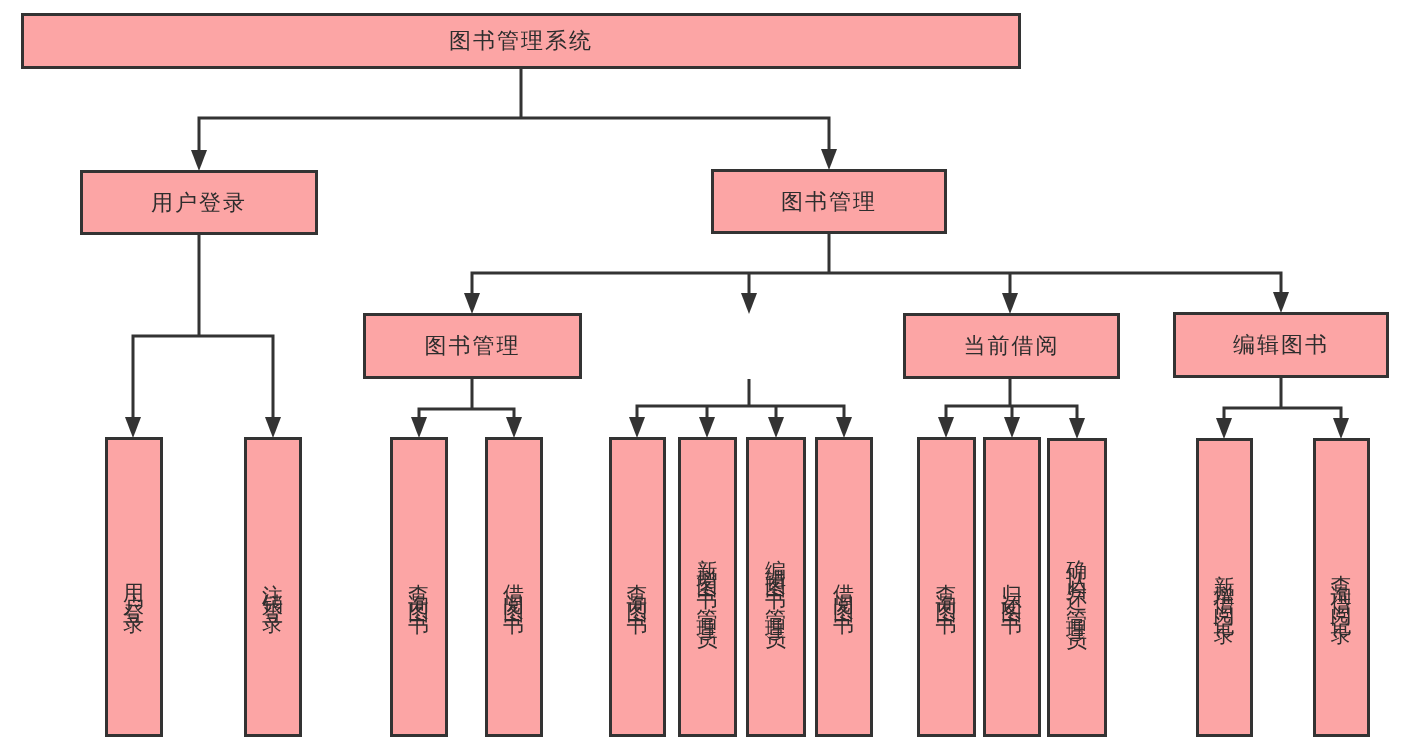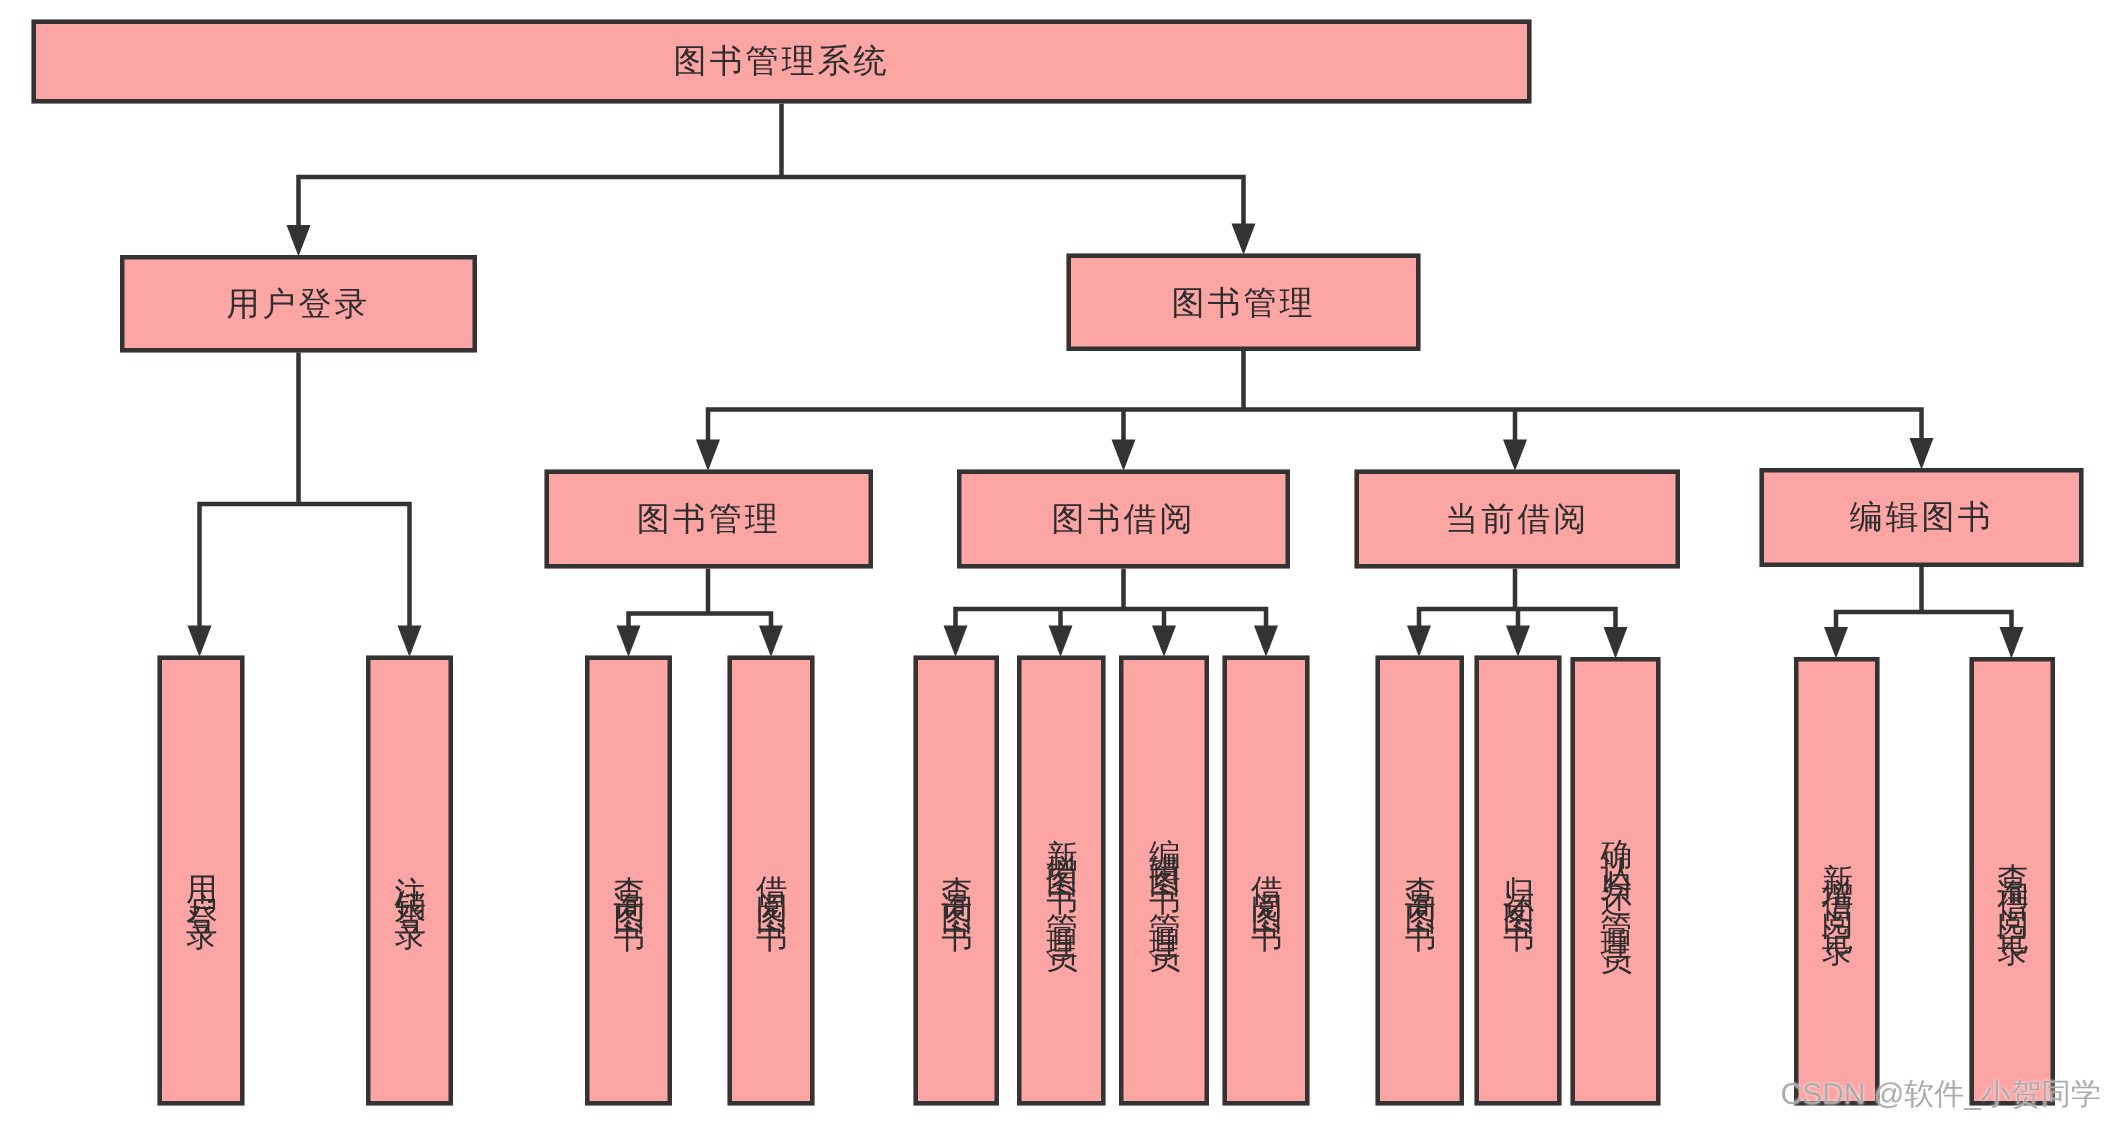--- a/index.html
+++ b/index.html
@@ -107,21 +107,20 @@
     <polygon class="ahead" points="1216,418 1232,418 1224,439"></polygon>
     <polygon class="ahead" points="1333,418 1349,418 1341,439"></polygon>
   </svg>
 
   <div class="node h-node" style="left:21px; top:13px; width:1000px; height:56px;">图书管理系统</div>
 
   <div class="node h-node" style="left:80px; top:170px; width:238px; height:65px;">用户登录</div>
   <div class="node h-node" style="left:711px; top:169px; width:236px; height:65px;">图书管理</div>
 
   <div class="node h-node" style="left:363px; top:313px; width:219px; height:66px;">图书管理</div>
-  <div class="node h-node" style="left:638px; top:313px; width:222px; height:66px;">图书借阅</div>
   <div class="node h-node" style="left:903px; top:313px; width:217px; height:66px;">当前借阅</div>
   <div class="node h-node" style="left:1173px; top:312px; width:216px; height:66px;">编辑图书</div>
 
   <div class="node v-node" style="left:105px; top:437px; width:58px; height:300px;">用户登录</div>
   <div class="node v-node" style="left:244px; top:437px; width:58px; height:300px;">注销登录</div>
 
   <div class="node v-node" style="left:390px; top:437px; width:58px; height:300px;">查询图书</div>
   <div class="node v-node" style="left:485px; top:437px; width:58px; height:300px;">借阅图书</div>
 
   <div class="node v-node" style="left:609px; top:437px; width:57px; height:300px;">查询图书</div>
@@ -129,15 +128,14 @@
   <div class="node v-node" style="left:746px; top:437px; width:60px; height:300px;">编辑图书（管理员）</div>
   <div class="node v-node" style="left:815px; top:437px; width:58px; height:300px;">借阅图书</div>
 
   <div class="node v-node" style="left:917px; top:437px; width:59px; height:300px;">查询图书</div>
   <div class="node v-node" style="left:983px; top:437px; width:58px; height:300px;">归还图书</div>
   <div class="node v-node" style="left:1047px; top:438px; width:60px; height:299px;">确认归还（管理员）</div>
 
   <div class="node v-node" style="left:1196px; top:438px; width:57px; height:299px;">新增借阅记录</div>
   <div class="node v-node" style="left:1313px; top:438px; width:57px; height:299px;">查询借阅记录</div>
 
-  <div class="watermark">CSDN @软件_小贺同学</div>
 
 </div>
 
 </body></html>

